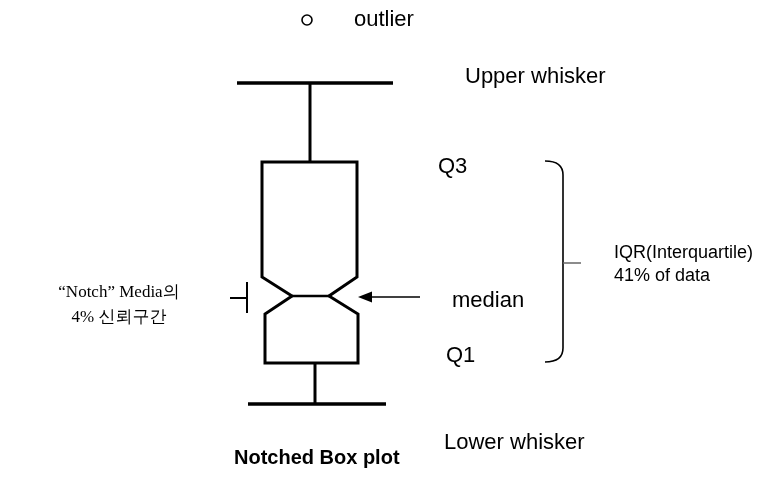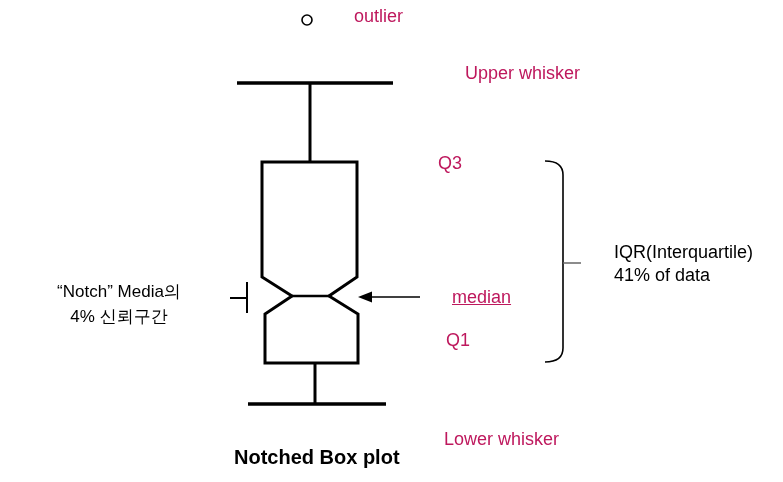--- a/index.html
+++ b/index.html
@@ -16,32 +16,33 @@
     color: #000000;
     overflow: hidden;
   }
   svg.diagram {
     position: absolute;
     left: 0;
     top: 0;
   }
   .lbl {
     position: absolute;
-    font-size: 18px;
+    font-size: 22px;
     line-height: 1.15;
-    color: #be185d;
+    color: #000000;
     white-space: nowrap;
   }
   .korean-note {
     position: absolute;
     left: 30px;
     top: 279px;
     width: 178px;
     text-align: center;
     font-size: 17px;
+    font-family: Liberation Serif, serif;
   }
   .korean-note .line {
     display: block;
     height: 25px;
     line-height: 25px;
     white-space: nowrap;
   }
   .iqr-note {
     position: absolute;
     left: 614px;
@@ -90,23 +91,23 @@
     <path d="M 545 161 Q 563 161 563 175 L 563 348 Q 563 362 545 362" fill="none" stroke="#000000" stroke-width="1.6"></path>
     <line x1="563" y1="263" x2="581" y2="263" stroke="#666666" stroke-width="1.5"></line>
   </svg>
 
   <div class="lbl" style="left:354px; top:6px;">outlier</div>
 
   <div class="lbl" style="left:453px; top:63px;margin-left:12px;">Upper whisker</div>
 
   <div class="lbl" style="left:438px; top:153px;text-align:center;">Q3</div>
 
-  <div class="lbl" style="left:452px; top:287px;text-decoration:underline;">median</div>
+  <div class="lbl" style="left:452px; top:287px;">median</div>
 
-  <div class="lbl" style="left:446px; top:330px;">Q1</div>
+  <div class="lbl" style="left:446px; top:342px;">Q1</div>
 
   <div class="lbl" style="left:444px; top:391px;margin-top:38px;">Lower whisker</div>
 
   <div class="iqr-note">
     <span class="line">IQR(Interquartile)</span>
     <span class="line">41% of data</span>
   </div>
 
   <div class="korean-note">
     <span class="line">“Notch”  Media의</span>

